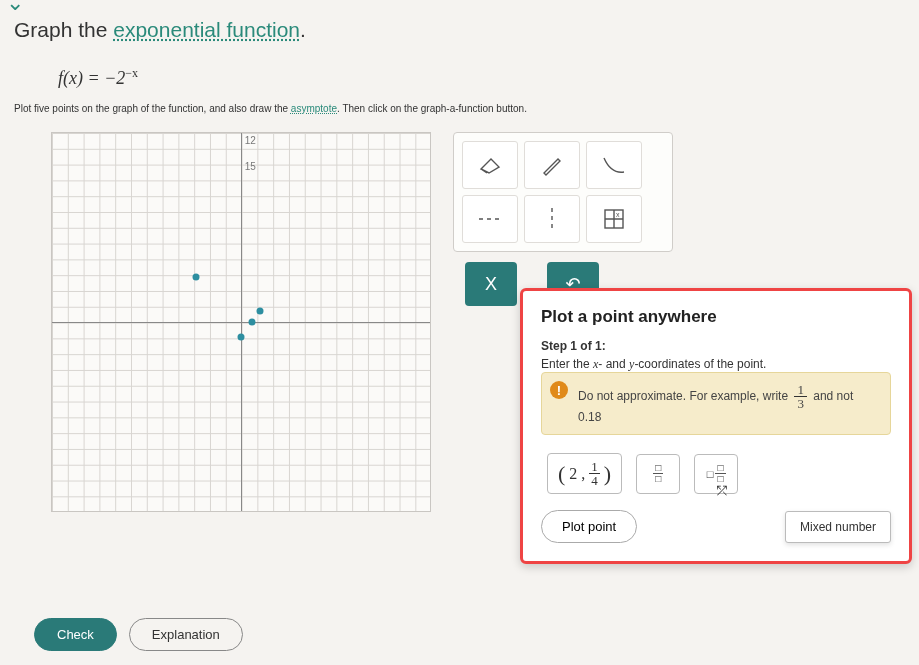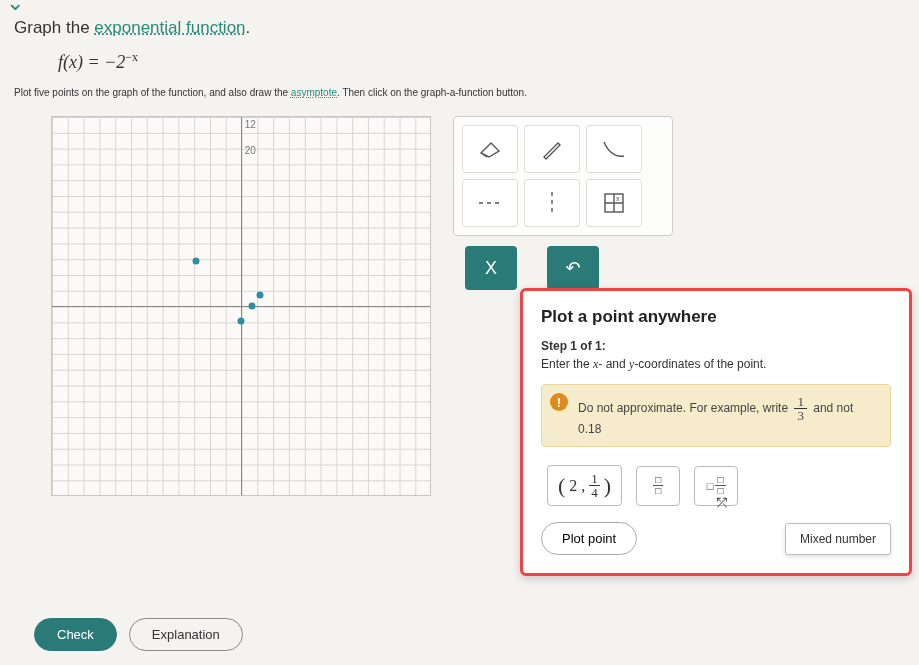--- a/index.html
+++ b/index.html
@@ -10,21 +10,21 @@
     height: 665px;
     overflow: hidden;
     position: relative;
     color: #333;
   }
   .page {
     background: #f5f3f0;
     padding: 18px 14px;
     min-height: 665px;
   }
-  .prompt-line1 { font-size: 17px; color: #333; margin-bottom: 12px; }
+  .prompt-line1 { font-size: 21px; color: #333; margin-bottom: 24px; }
   .link-term { color: #2a8a7a; text-decoration: underline dotted; cursor: pointer; }
   .equation { font-family: "Times New Roman", serif; font-size: 18px; font-style: italic; margin: 8px 0 14px 44px; }
   .equation sup { font-size: 12px; font-style: normal; }
   .prompt-line2 { font-size: 10px; margin-bottom: 18px; }
   .work-area { display: flex; gap: 22px; align-items: flex-start; margin-left: 37px; }
   .graph-canvas {
     width: 380px; height: 380px;
     background: #fbfaf8;
     border: 1px solid #c9c6c2;
     position: relative;
@@ -66,21 +66,21 @@
     left: 520px; top: 288px;
     width: 392px;
     background:#fff;
     border:3px solid #ef4444;
     border-radius:6px;
     box-shadow: 0 3px 10px rgba(0,0,0,.18);
     padding: 16px 18px 18px;
   }
   .popup h3 { font-size:17px; font-weight:bold; margin-bottom:12px; color:#222;}
   .step-label { font-size:12px; font-weight:bold; margin-bottom:4px; }
-  .step-desc { font-size:12px; color:#333; margin-bottom:12px; }
+  .step-desc { font-size:12px; color:#333; margin-bottom:0; }
   .step-desc .mv { font-style:italic; font-family:"Times New Roman",serif; }
   .warn-box {
     background:#f6eccb; border:1px solid #e6d69a; border-radius:4px;
     padding:10px 12px 10px 36px; position:relative; font-size:12px; color:#444;
     margin-bottom:18px;
   }
   .warn-ico {
     position:absolute; left:8px; top:8px; width:18px; height:18px;
     border-radius:50%; background:#e08a1a; color:#fff;
     display:flex; align-items:center; justify-content:center;
@@ -142,21 +142,21 @@
   <p class="prompt-line2">
     <span>Plot five points on the graph of the function, and also draw the </span><span class="link-term">asymptote</span><span>. Then click on the graph-a-function button.</span>
   </p>
 
   <div class="work-area">
     <div class="graph-canvas">
       <div class="grid-bg"></div>
       <div class="axis-x"></div>
       <div class="axis-y"></div>
       <span class="tick-label" style="left:51%;top:2px">12</span>
-      <span class="tick-label" style="left:51%;top:28px">20</span>
+      <span class="tick-label" style="left:51%;top:28px">15</span>
       <div class="pt" style="left:38%;top:38%"></div>
       <div class="pt" style="left:55%;top:47%"></div>
       <div class="pt" style="left:53%;top:50%"></div>
       <div class="pt" style="left:50%;top:54%"></div>
     </div>
 
     <div class="tool-column">
       <div class="tool-grid">
         <div class="tool-cell">
           <svg width="26" height="20">

